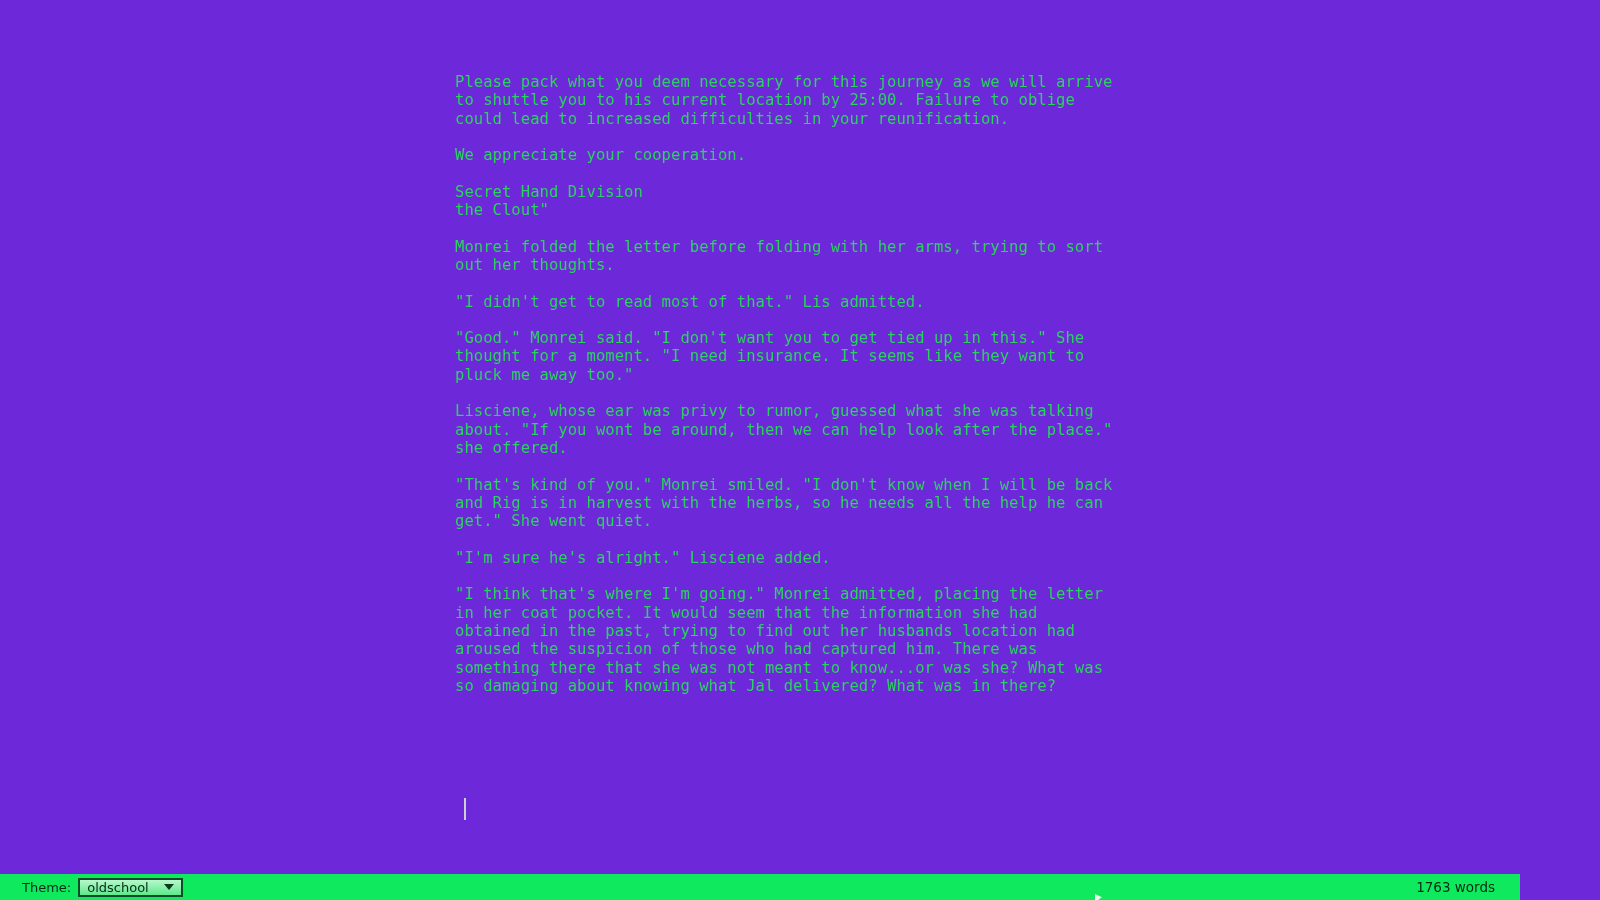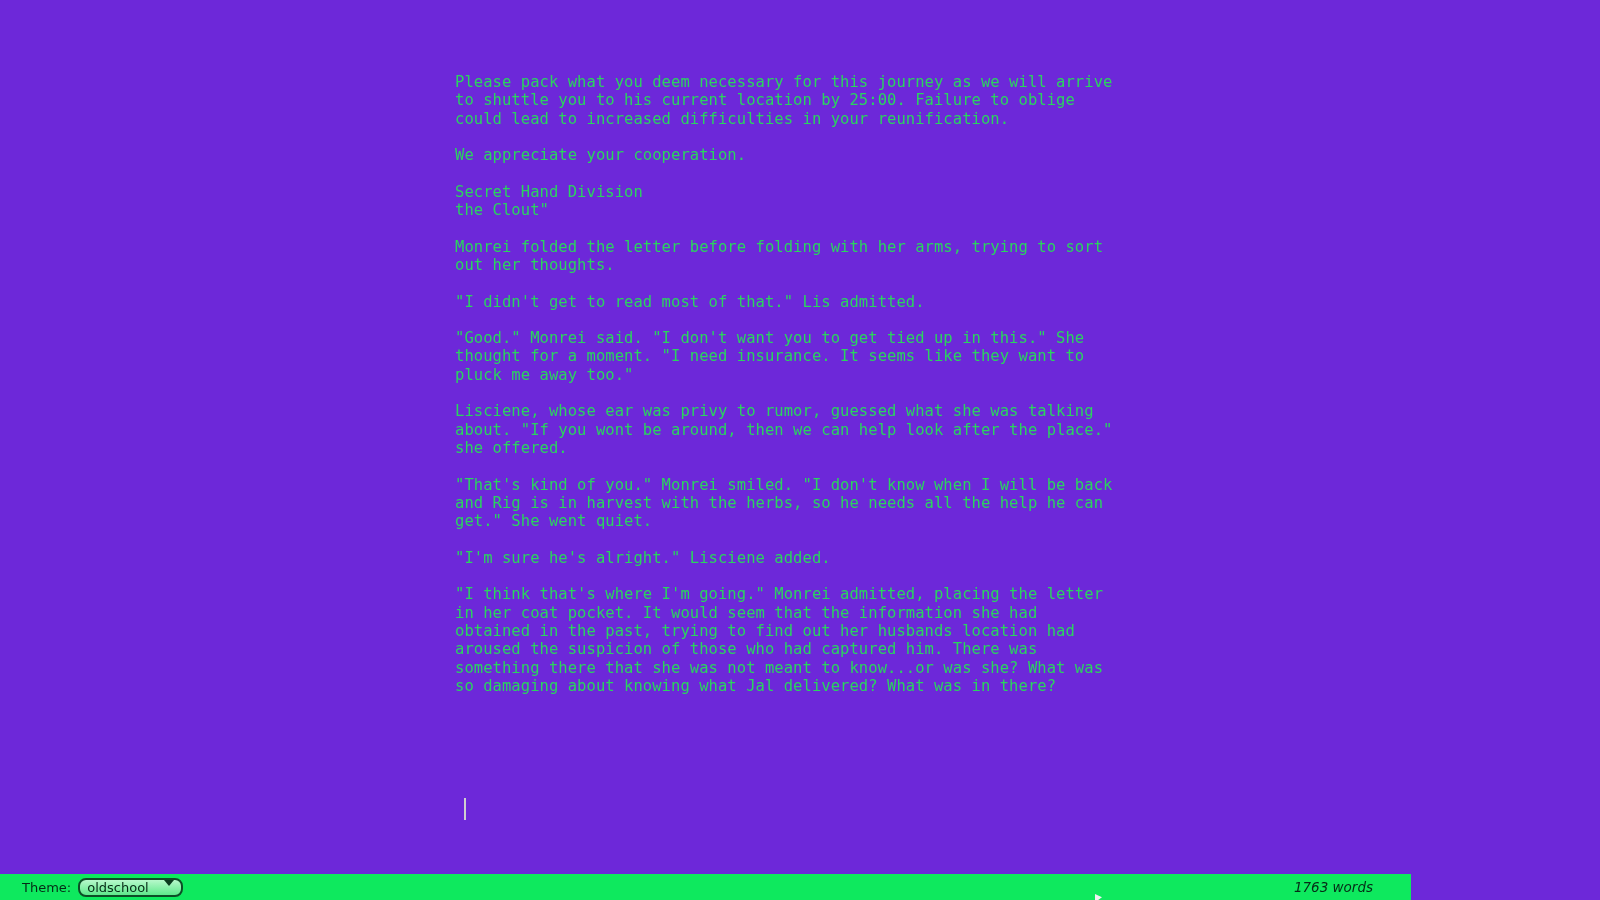--- a/index.html
+++ b/index.html
@@ -42,63 +42,63 @@
     top: 798px;
     width: 2px;
     height: 22px;
     background: #cfcfcf;
   }
   
   .statusbar {
     position: absolute;
     left: 0;
     bottom: 0;
-    width: 1411px;
+    width: 1520px;
     height: 26px;
     background: #0ee95e;
     display: flex;
     align-items: center;
     box-sizing: border-box;
     padding-left: 22px;
-    padding-right: 38px;
+    padding-right: 25px;
   }
   .theme-label {
     color: #062a16;
     font-size: 13px;
   }
   .theme-select {
     margin-left: 7px;
     box-sizing: border-box;
     width: 105px;
     height: 19px;
     border: 2px solid #0d4d26;
-    border-radius: 8px;
+    border-radius: 0;
     background: linear-gradient(#b7f8cb, #5ee88b);
     display: flex;
+    align-items: center;
     justify-content: space-between;
     padding: 0 7px;
     cursor: default;
   }
   .theme-select .value {
     color: #062a16;
     font-size: 13px;
     line-height: 15px;
   }
   .chevron {
     width: 0;
     height: 0;
     border-left: 5px solid transparent;
     border-right: 5px solid transparent;
     border-top: 6px solid #0b3a1e;
   }
   .spacer { flex: 1; }
   .wordcount {
     color: #062a16;
     font-size: 13.5px;
-    font-style: italic;
   }
   
   .mouse {
     position: absolute;
     left: 1095px;
     top: 894px;
     width: 7px;
     height: 6px;
     background: #f2f2f2;
     clip-path: polygon(0 0, 100% 55%, 45% 100%, 0 100%);

